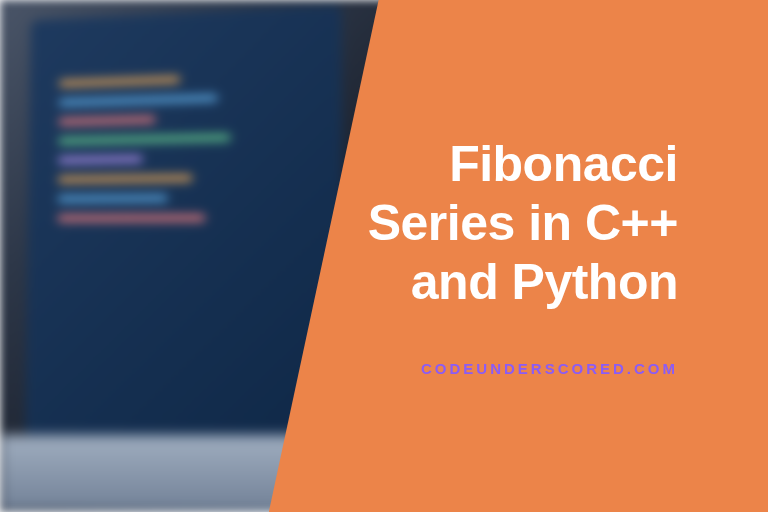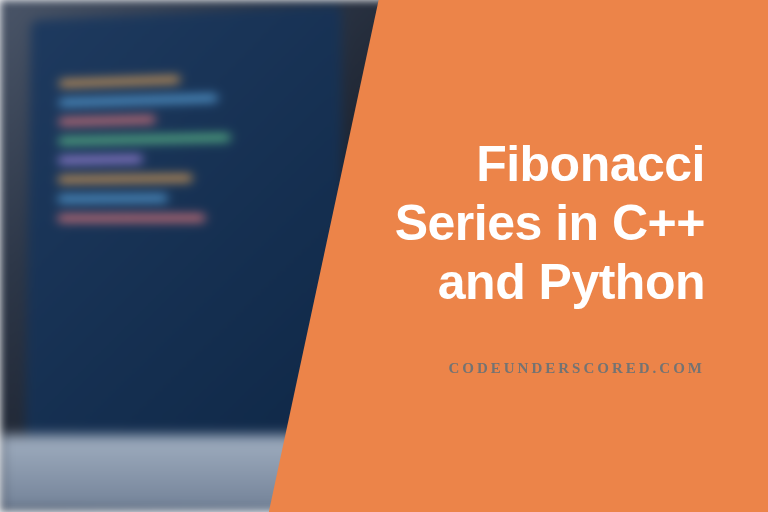--- a/index.html
+++ b/index.html
@@ -90,21 +90,21 @@
     .content {
       position: absolute;
       top: 0;
       right: 0;
       width: 60%;
       height: 100%;
       display: flex;
       flex-direction: column;
       justify-content: center;
       align-items: flex-end;
-      padding-right: 63px;
+      padding-right: 90px;
       padding-left: 40px;
       text-align: right;
     }
     
     .title {
       color: #ffffff;
       font-size: 50px;
       font-weight: 800;
       line-height: 1.18;
       margin-bottom: 48px;
@@ -113,25 +113,24 @@
     
     .category {
       color: #2d2d3a;
       font-size: 16px;
       font-weight: 700;
       letter-spacing: 3.5px;
       margin-bottom: 10px;
     }
     
     .url {
-      color: #737373;
+      color: #8b5cf6;
       font-size: 15px;
       font-weight: 600;
       letter-spacing: 3px;
-      font-family: Liberation Serif, serif;
     }
   </style>
 </head>
 <body>
 
 <div class="container">
   <div class="bg-image">
     <div class="laptop-screen">
       <div class="code-lines">
         <div class="code-line"></div>

